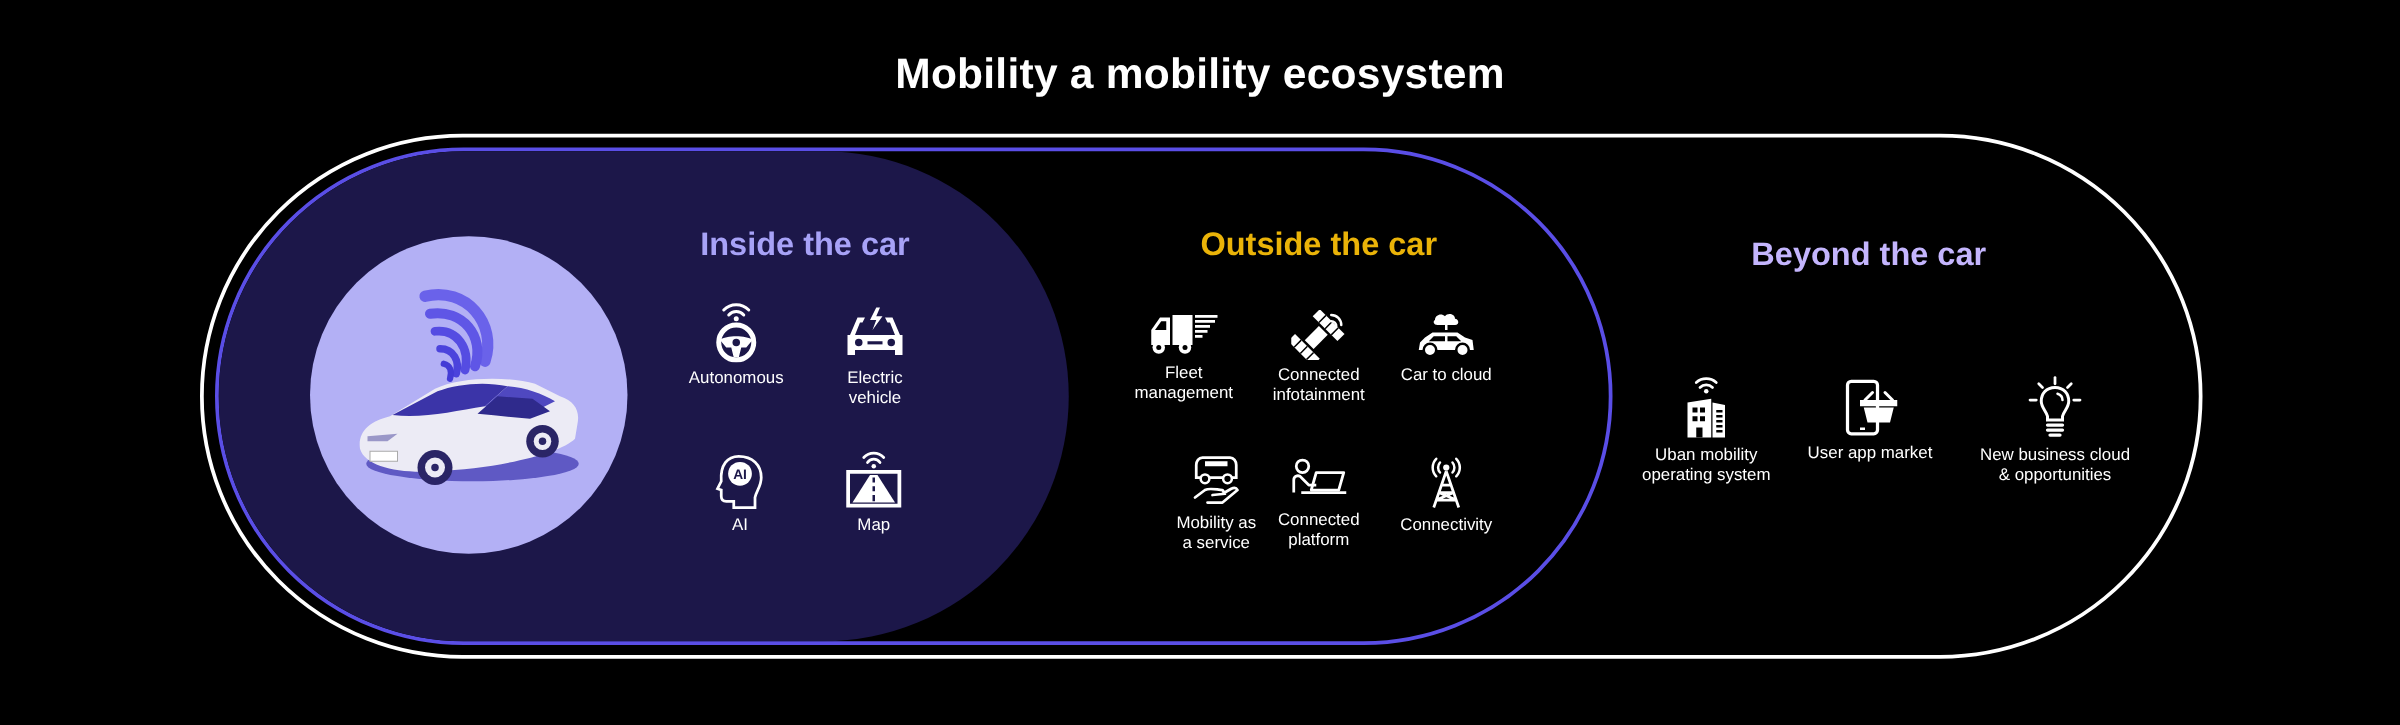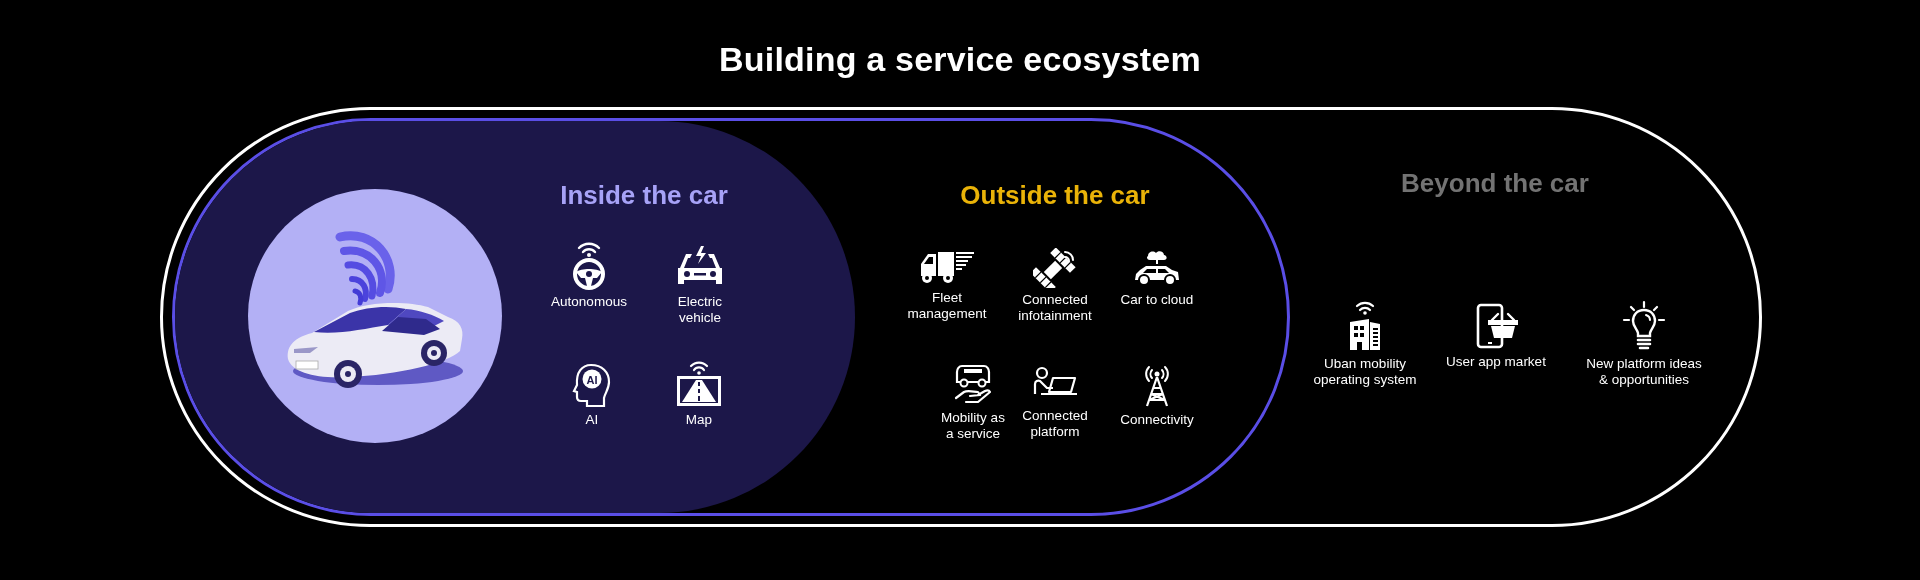--- a/index.html
+++ b/index.html
@@ -13,29 +13,29 @@
                border:3.5px solid #5a4ee6; border-radius:200px; box-sizing:border-box;
                overflow:hidden; background:#000; }
   .navy-fill { position:absolute; left:0; top:0; width:680px; height:100%;
                background:#1c1749; border-radius:0 200px 200px 0; }
   .car-circle { position:absolute; left:248px; top:189px; width:254px; height:254px;
                 border-radius:50%; background:#b3b0f5; }
   .car-svg { position:absolute; left:0; top:0; }
   .sec-title { position:absolute; font-size:26px; font-weight:bold; text-align:center; }
   .inside-title { left:540px; width:208px; top:180px; color:#a7a2f7; }
   .outside-title { left:930px; width:250px; top:180px; color:#eab308; }
-  .beyond-title { left:1370px; width:250px; top:168px; color:#737373; }
+  .beyond-title { left:1370px; width:250px; top:188px; color:#c4b5fd; }
   .item { position:absolute; text-align:center; width:130px; }
   .item svg { display:block; margin:0 auto; }
   .item .lbl { font-size:13.5px; line-height:16px; margin-top:4px; color:#fff; }
 </style>
 </head>
 <body>
 
-<div class="title">Building a service ecosystem</div>
+<div class="title">Mobility a mobility ecosystem</div>
 
 <div class="outer-pill"></div>
 
 <div class="blue-pill">
   <div class="navy-fill"></div>
 </div>
 
 <div class="car-circle">
   <svg class="car-svg" width="254" height="254" viewBox="0 0 254 254">
 
@@ -272,16 +272,16 @@
         <path d="M11 7 L14 10"></path>
         <path d="M37 7 L34 10"></path>
       <path d="M4 20 L9 20"></path>
         <path d="M39 20 L44 20"></path>
     </g>
     <path d="M24 10 C31 10 35 15 35 21 C35 26 31 29 30 33 L30 36 L18 36 L18 33 C17 29 13 26 13 21 C13 15 17 10 24 10 Z" fill="none" stroke="#fff" stroke-width="2.4"></path>
     <path d="M26 15 C29 16 30 18 30 20" fill="none" stroke="#fff" stroke-width="2" stroke-linecap="round"></path>
     <path d="M18 40 L30 40 M18 44 L30 44 M20 48 L28 48" stroke="#fff" stroke-width="2.6" stroke-linecap="round"></path>
   </svg>
   <div class="lbl">
-    <div>New platform ideas</div>
+    <div>New business cloud</div>
     <div>&amp; opportunities</div>
   </div>
 </div>
 
 </body></html>

